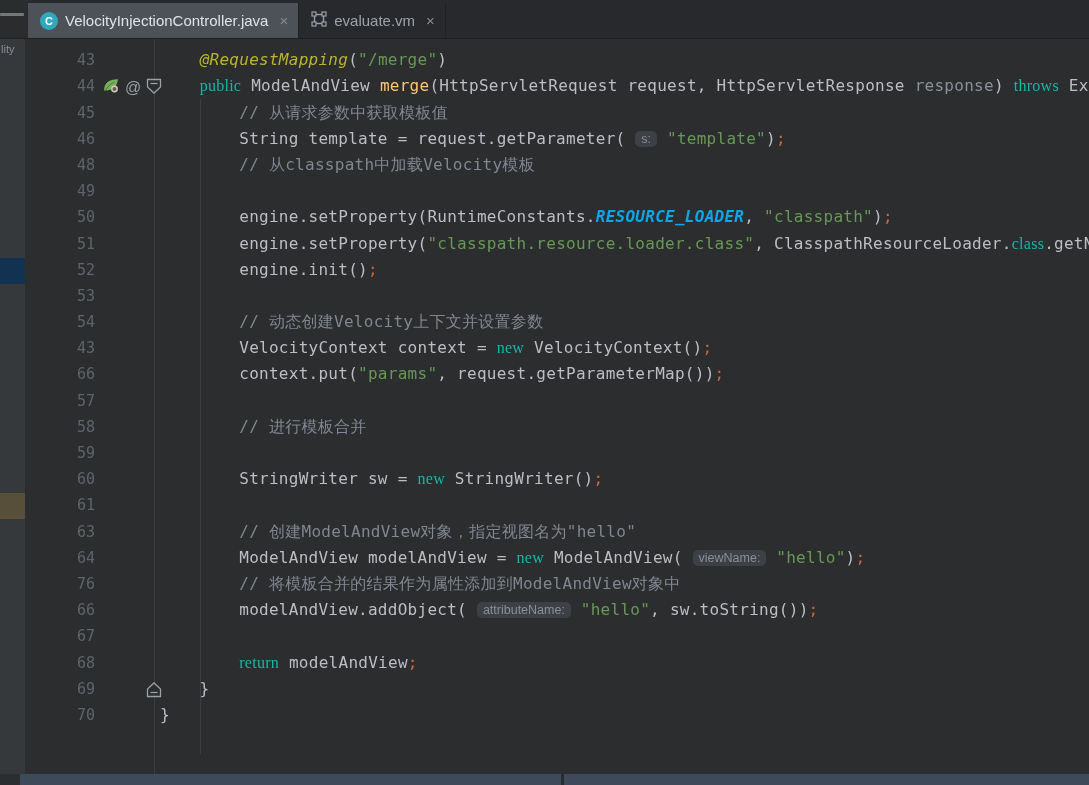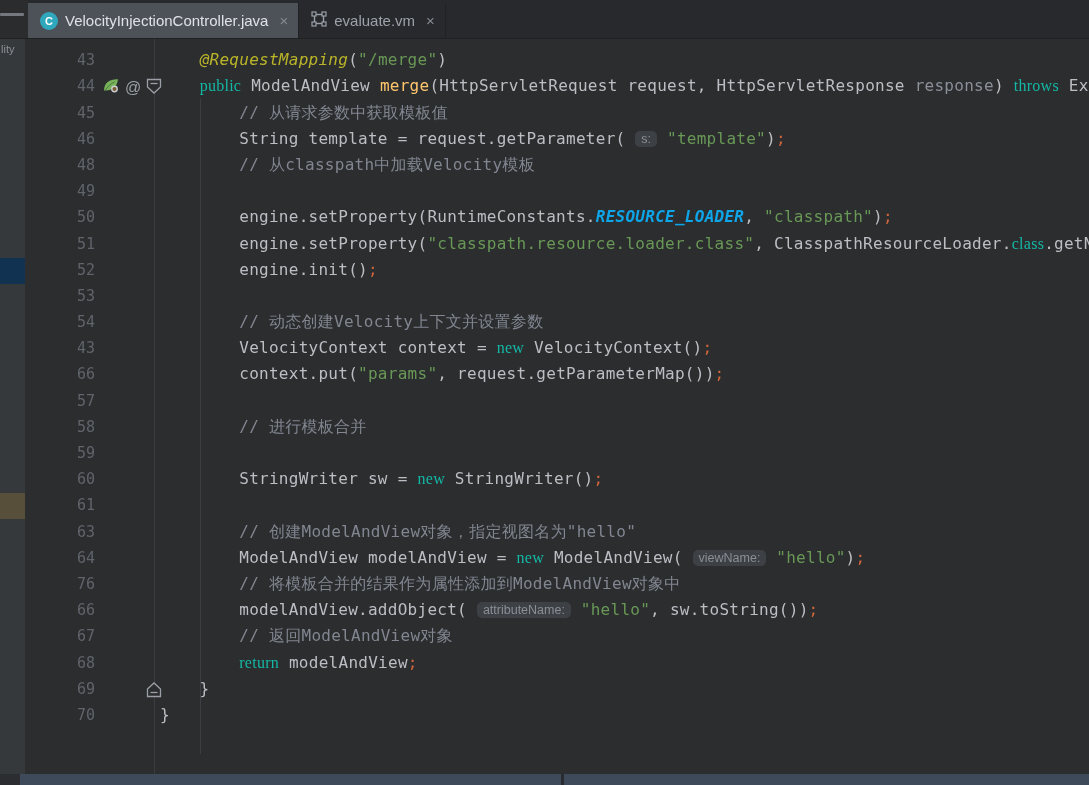--- a/index.html
+++ b/index.html
@@ -195,21 +195,20 @@
         <div class="code-line">
           <span class="lnum">76</span>
           <span class="lcode"><span class="tok-plain">        </span><span class="tok-cmt">// 将模板合并的结果作为属性添加到ModelAndView对象中</span></span>
         </div>
         <div class="code-line">
           <span class="lnum">66</span>
           <span class="lcode"><span class="tok-plain">        modelAndView.addObject( </span><span class="inlay">attributeName:</span><span class="tok-plain"> </span><span class="tok-str">"hello"</span><span class="tok-plain">, sw.toString())</span><span class="tok-semi">;</span></span>
         </div>
         <div class="code-line">
           <span class="lnum">67</span>
-          <span class="lcode"><span class="tok-plain">        </span><span class="tok-cmt">// 返回ModelAndView对象</span></span>
         </div>
         <div class="code-line">
           <span class="lnum">68</span>
           <span class="lcode"><span class="tok-plain">        </span><span class="tok-kw">return</span><span class="tok-plain"> modelAndView</span><span class="tok-semi">;</span></span>
         </div>
         <div class="code-line">
           <span class="lnum">69</span>
           <span class="fold"><svg width="16" height="17" viewBox="0 0 16 17">
               <polygon points="1.5,15.5 14.5,15.5 14.5,8 8,2 1.5,8" fill="#2b2d2f" stroke="#9ba0a6" stroke-width="1.3"></polygon>
               <line x1="4.5" y1="11.5" x2="11.5" y2="11.5" stroke="#9ba0a6" stroke-width="1.3"></line>

